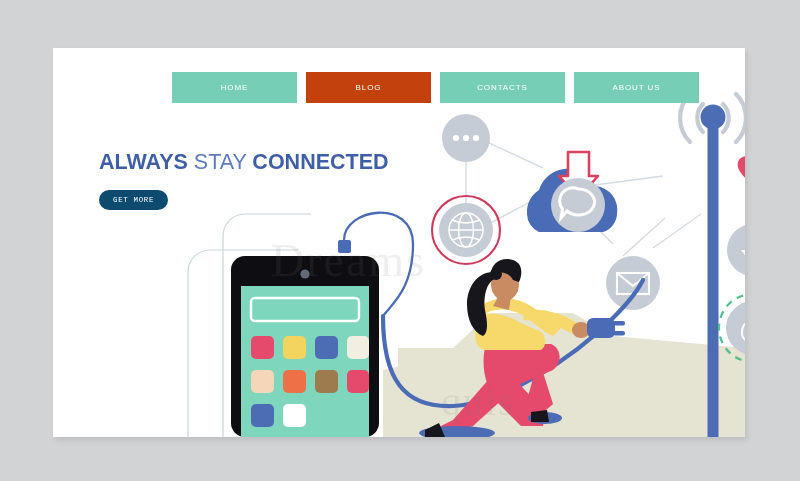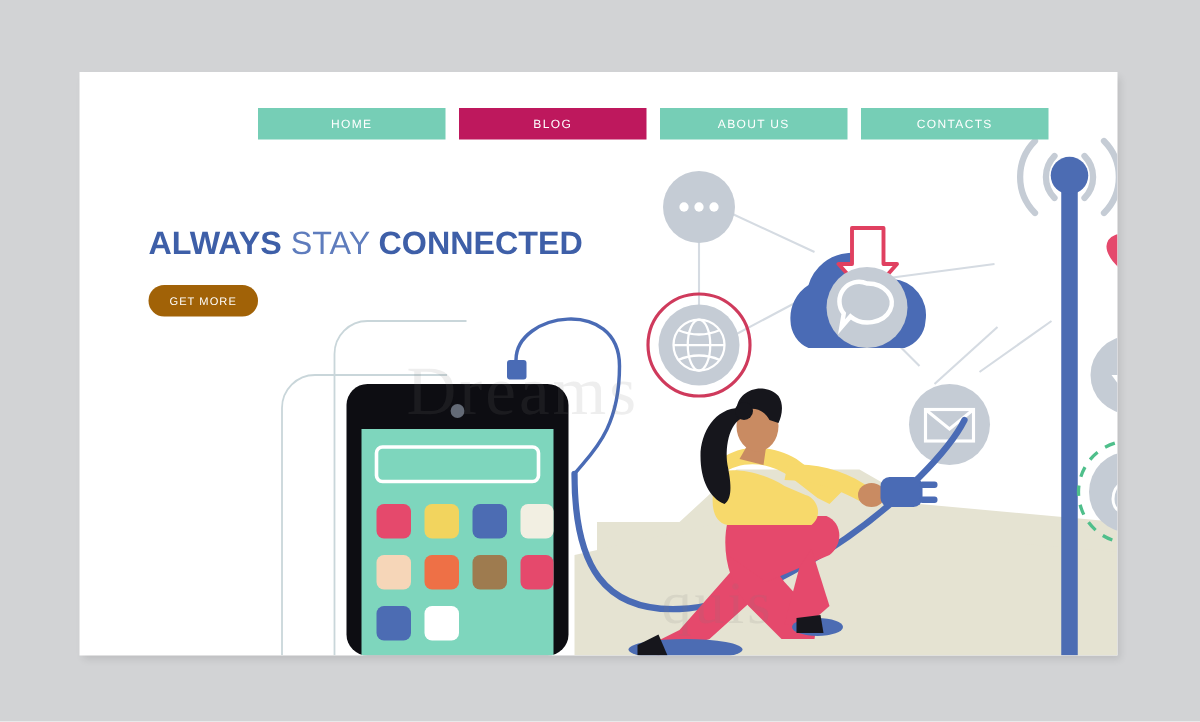--- a/index.html
+++ b/index.html
@@ -32,34 +32,34 @@
   .nav {
     position: absolute;
     left: 119px;
     top: 24px;
     display: flex;
     gap: 9px;
     z-index: 40;
   }
   .nav-btn {
     width: 125px;
-    height: 21px;
+    height: 31px;
     border: none;
     color: #ffffff;
     font-size: 8px;
     letter-spacing: 0.9px;
     font-family: "Liberation Sans", sans-serif;
     display: flex;
     align-items: center;
     justify-content: center;
     cursor: pointer;
     padding: 0;
   }
   .nav-btn.teal  { background: #76ceb6; }
-  .nav-btn.pink  { background: #be185d; }
+  .nav-btn.pink  { background: #c2410c; }
 
   
   .hero {
     position: absolute;
     left: 46px;
     top: 58px;
     width: 290px;
     z-index: 40;
     margin-top: 45px;
   }
@@ -78,28 +78,28 @@
     margin: 12px 0 0 0;
     font-size: 8.1px;
     line-height: 1.62;
     color: #3c4452;
     width: 285px;
   }
 
   .cta {
     margin-top: 16px;
     display: inline-block;
-    background: #a16207;
+    background: #0c4a6e;
     color: #ffffff;
     border: none;
     border-radius: 11px;
     padding: 6px 14px;
     font-size: 7.4px;
     letter-spacing: 0.7px;
-    font-family: Liberation Sans, sans-serif;
+    font-family: Liberation Mono, monospace;
     cursor: pointer;
   }
 
   
   .art {
     position: absolute;
     inset: 0;
     z-index: 10;
   }
   .art svg { display: block; }
@@ -296,22 +296,22 @@
 
     </svg>
   </div>
 
   <div class="wm wm1">Dreams</div>
   <div class="wm wm2">quis</div>
 
   <nav class="nav">
     <button class="nav-btn teal">HOME</button>
     <button class="nav-btn pink">BLOG</button>
+    <button class="nav-btn teal">CONTACTS</button>
     <button class="nav-btn teal">ABOUT US</button>
-    <button class="nav-btn teal">CONTACTS</button>
   </nav>
 
   <div class="hero">
     <h1 class="headline"><span class="b">ALWAYS </span><span class="l">STAY </span><span class="b">CONNECTED</span></h1>
 
 
     <button class="cta">GET MORE</button>
   </div>
 
 </div>

